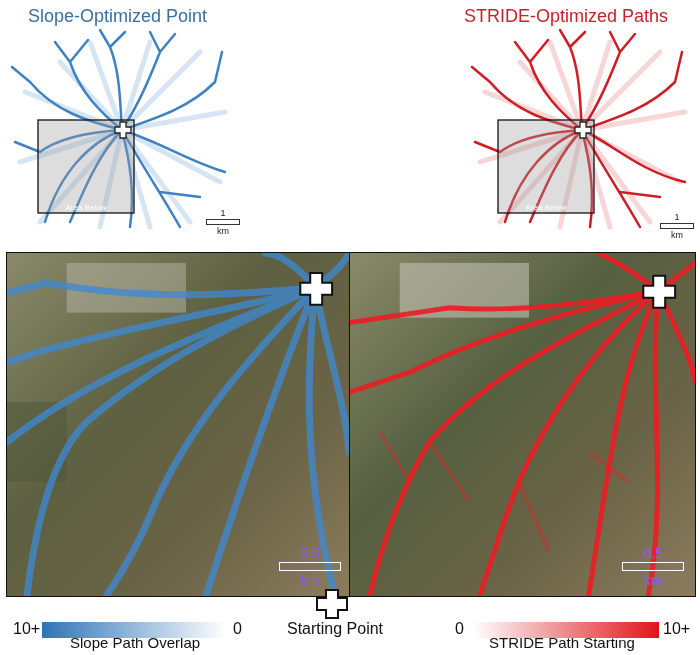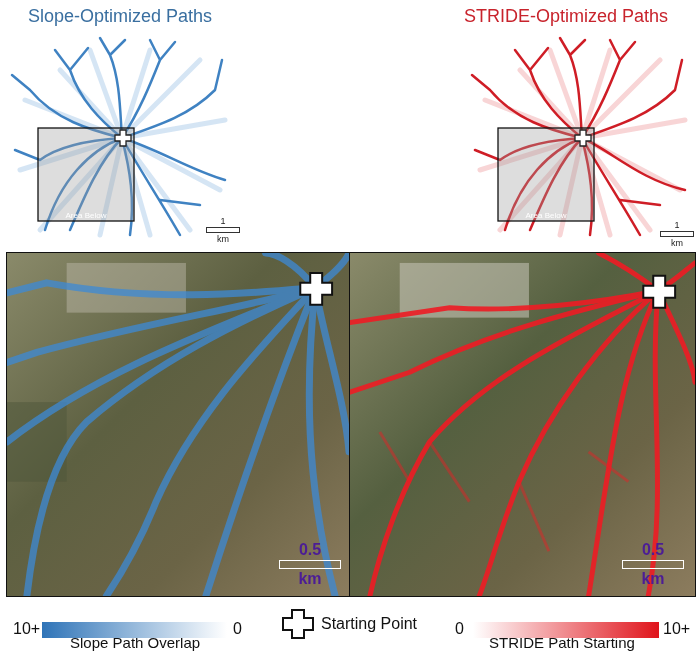--- a/index.html
+++ b/index.html
@@ -1,41 +1,41 @@
 <!DOCTYPE html>
 <html><head>
 <meta charset="utf-8">
 <style>
   * { box-sizing: border-box; margin: 0; padding: 0; }
   body { width: 700px; height: 655px; background: #ffffff; font-family: "Liberation Sans", sans-serif; position: relative; overflow: hidden; }
   .title { position: absolute; top: 6px; font-size: 18px; }
   .title.blue { left: 28px; color: #3a6fa0; }
   .title.red { left: 464px; color: #c8232c; }
-  .mini { position: absolute; top: 30px; width: 240px; height: 215px; }
+  .mini { position: absolute; top: 22px; width: 240px; height: 215px; }
   .mini.left { left: 0; }
   .mini.right { left: 460px; }
   .mini svg { width: 100%; height: 100%; }
   .scalebar-mini { position: absolute; font-size: 9px; color: #222; text-align: center; }
   .scalebar-mini .bar { width: 34px; height: 6px; border: 1px solid #333; background: #fff; margin: 1px auto; }
   .panel { position: absolute; top: 252px; height: 345px; border: 1.5px solid #111; overflow: hidden; }
   .panel.left { left: 6px; width: 344px; }
   .panel.right { left: 349px; width: 347px; }
   .panel svg { width: 100%; height: 100%; display: block; }
-  .scale-big { position: absolute; bottom: 8px; text-align: center; color: #4c1d95; font-size: 16px; font-weight: bold; }
+  .scale-big { position: absolute; bottom: 8px; text-align: center; color: #8b5cf6; font-size: 14px; }
   .scale-big .bar { width: 62px; height: 9px; border: 1.5px solid #fff; margin: 1px auto; }
   .legend-title { position: absolute; top: 601px; font-size: 15px; color: #111; margin-top: 33px; }
   .legend-bar { position: absolute; top: 622px; height: 16px; }
   .legend-lbl { position: absolute; top: 620px; font-size: 16px; color: #111; }
-  .start-legend { position: absolute; left: 281px; top: 608px; display: flex; align-items: center; }
+  .start-legend { position: absolute; left: 281px; top: 588px; display: flex; align-items: center; flex-direction: column; }
   .start-legend span { font-size: 16px; margin-left: 6px; color: #111; }
 </style>
 </head>
 <body>
 
-<div class="title blue">Slope-Optimized Paths</div>
+<div class="title blue">Slope-Optimized Point</div>
 <div class="title red">STRIDE-Optimized Paths</div>
 
 <div class="mini left">
   <svg viewBox="0 0 240 215">
     <g stroke="#b9d3ec" stroke-width="5" fill="none" stroke-linecap="round" opacity="0.6">
       <path d="M122 108 L60 40 M122 108 L90 20 M122 108 L150 20 M122 108 L200 30 M122 108 L225 90 M122 108 L220 160 M122 108 L190 200 M122 108 L150 205 M122 108 L100 205 M122 108 L40 200 M122 108 L20 140 M122 108 L25 70"></path>
     </g>
     <g stroke="#3f82c2" stroke-width="2.5" fill="none" stroke-linecap="round">
       <path d="M122 108 C100 90 80 70 70 40 M70 40 L55 20 M70 40 L88 18"></path>
       <path d="M122 108 C120 80 120 50 110 25 M110 25 L100 8 M110 25 L125 10"></path>

